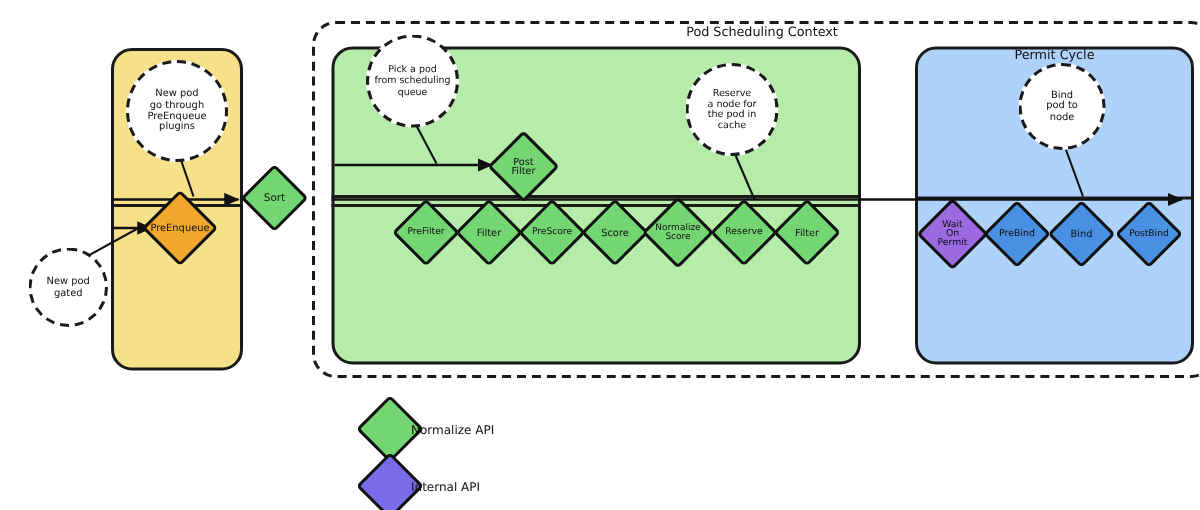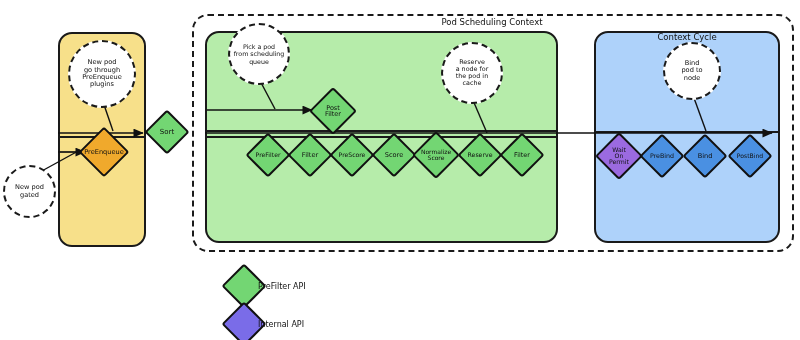--- a/index.html
+++ b/index.html
@@ -1,18 +1,18 @@
 <!DOCTYPE html>
 <html><head>
 <meta charset="utf-8">
 <style>
   html,body{margin:0;padding:0;background:#ffffff;}
   body{width:800px;height:340px;position:relative;overflow:hidden;
        font-family:"DejaVu Sans", sans-serif;}
-  #canvas{position:absolute;left:0;top:0;width:720px;height:340px;}
+  #canvas{position:absolute;left:16px;top:0;width:720px;height:340px;}
 
   .lbl{position:absolute;color:#111111;white-space:pre;text-align:center;
        line-height:1.08;pointer-events:none;}
 
   
   .panel{position:absolute;border:2px solid #1a1a1a;border-radius:14px;box-sizing:border-box;}
   #queue-panel{left:58px;top:32px;width:88px;height:215px;background:#f7e08a;}
   #sched-panel{left:205px;top:31px;width:353px;height:212px;background:#b6ecaa;}
   #bind-panel{left:594px;top:31px;width:186px;height:212px;background:#aed2fa;}
   #context-box{left:192px;top:14px;width:602px;height:238px;border:2px dashed #1a1a1a;
@@ -49,21 +49,21 @@
   <div class="lbl" id="context-title" style="left:392px;top:18px;width:200px;font-size:8.5px;">Pod Scheduling Context</div>
 
   <div class="panel" id="queue-panel"></div>
   <div class="divider" style="left:58px;top:136px;width:88px;"></div>
 
   <div class="panel" id="sched-panel"></div>
   <div class="divider" style="left:205px;top:130px;width:353px;"></div>
   <div class="divider" style="left:205px;top:136px;width:353px;"></div>
 
   <div class="panel" id="bind-panel"></div>
-  <div class="lbl" id="bind-title" style="left:637px;top:33px;width:100px;font-size:8.5px;">Context Cycle</div>
+  <div class="lbl" id="bind-title" style="left:637px;top:33px;width:100px;font-size:8.5px;">Permit Cycle</div>
   <div class="divider" style="left:594px;top:131px;width:186px;"></div>
 
   <svg id="wires">
     <defs>
       <marker id="arrow" markerWidth="7" markerHeight="7" refX="5.6" refY="2.6" orient="auto" markerUnits="strokeWidth">
         <path d="M0,0 L6,2.6 L0,5.2 z" fill="#111111"></path>
       </marker>
     </defs>
 
     <line x1="58" y1="133" x2="143" y2="133" stroke="#111111" stroke-width="1.7" marker-end="url(#arrow)"></line>
@@ -186,20 +186,20 @@
   </div>
 
   <div class="dia-wrap" style="left:728px;top:134px;width:44px;height:44px;">
     <div class="diamond" style="left:6px;top:6px;width:32px;height:32px;background:#4a90e2;"></div>
     <div class="dia-text" style="font-size:6.1px;white-space:pre-line">PostBind</div>
   </div>
 
   <div class="dia-wrap" style="left:222px;top:264px;width:44px;height:44px;">
     <div class="diamond" style="left:6px;top:6px;width:32px;height:32px;background:#73d673;"></div>
   </div>
-  <div class="legend-label" style="left:258px;top:282px;font-size:8px;">PreFilter API</div>
+  <div class="legend-label" style="left:258px;top:282px;font-size:8px;">Normalize API</div>
 
   <div class="dia-wrap" style="left:222px;top:302px;width:44px;height:44px;">
     <div class="diamond" style="left:6px;top:6px;width:32px;height:32px;background:#7a6ce8;"></div>
   </div>
   <div class="legend-label" style="left:258px;top:320px;font-size:8px;">Internal API</div>
 
 </div>
 
 </body></html>

